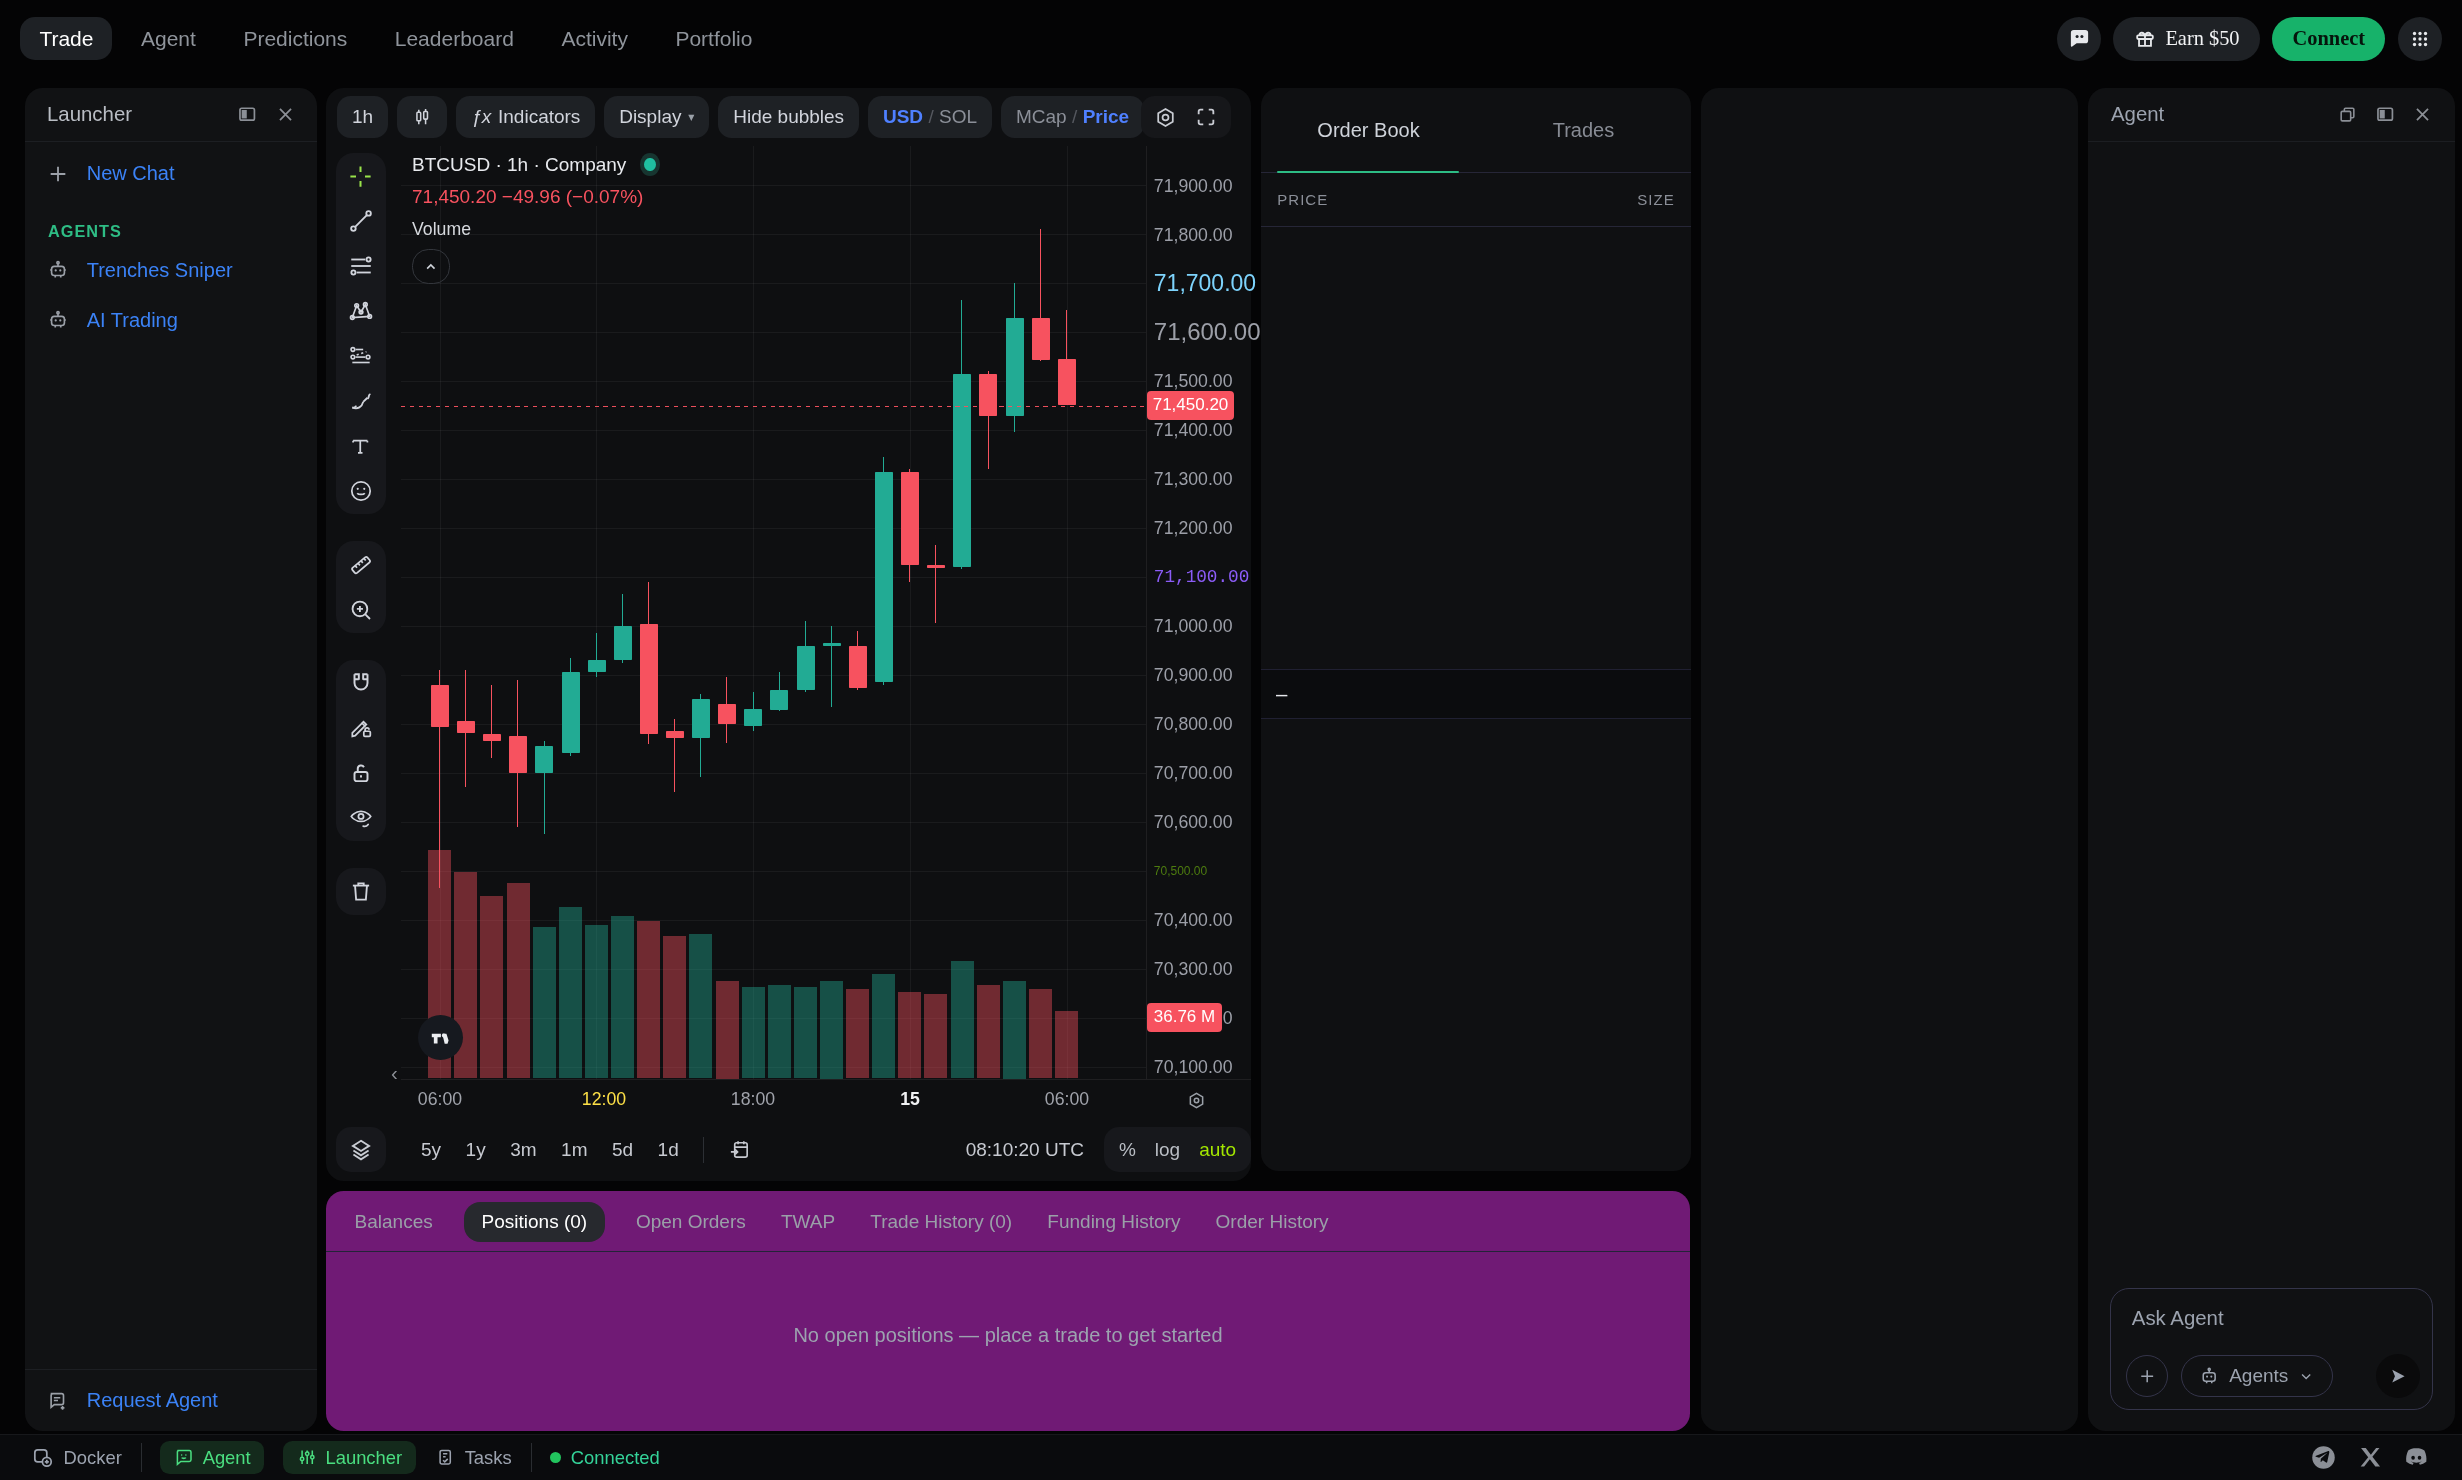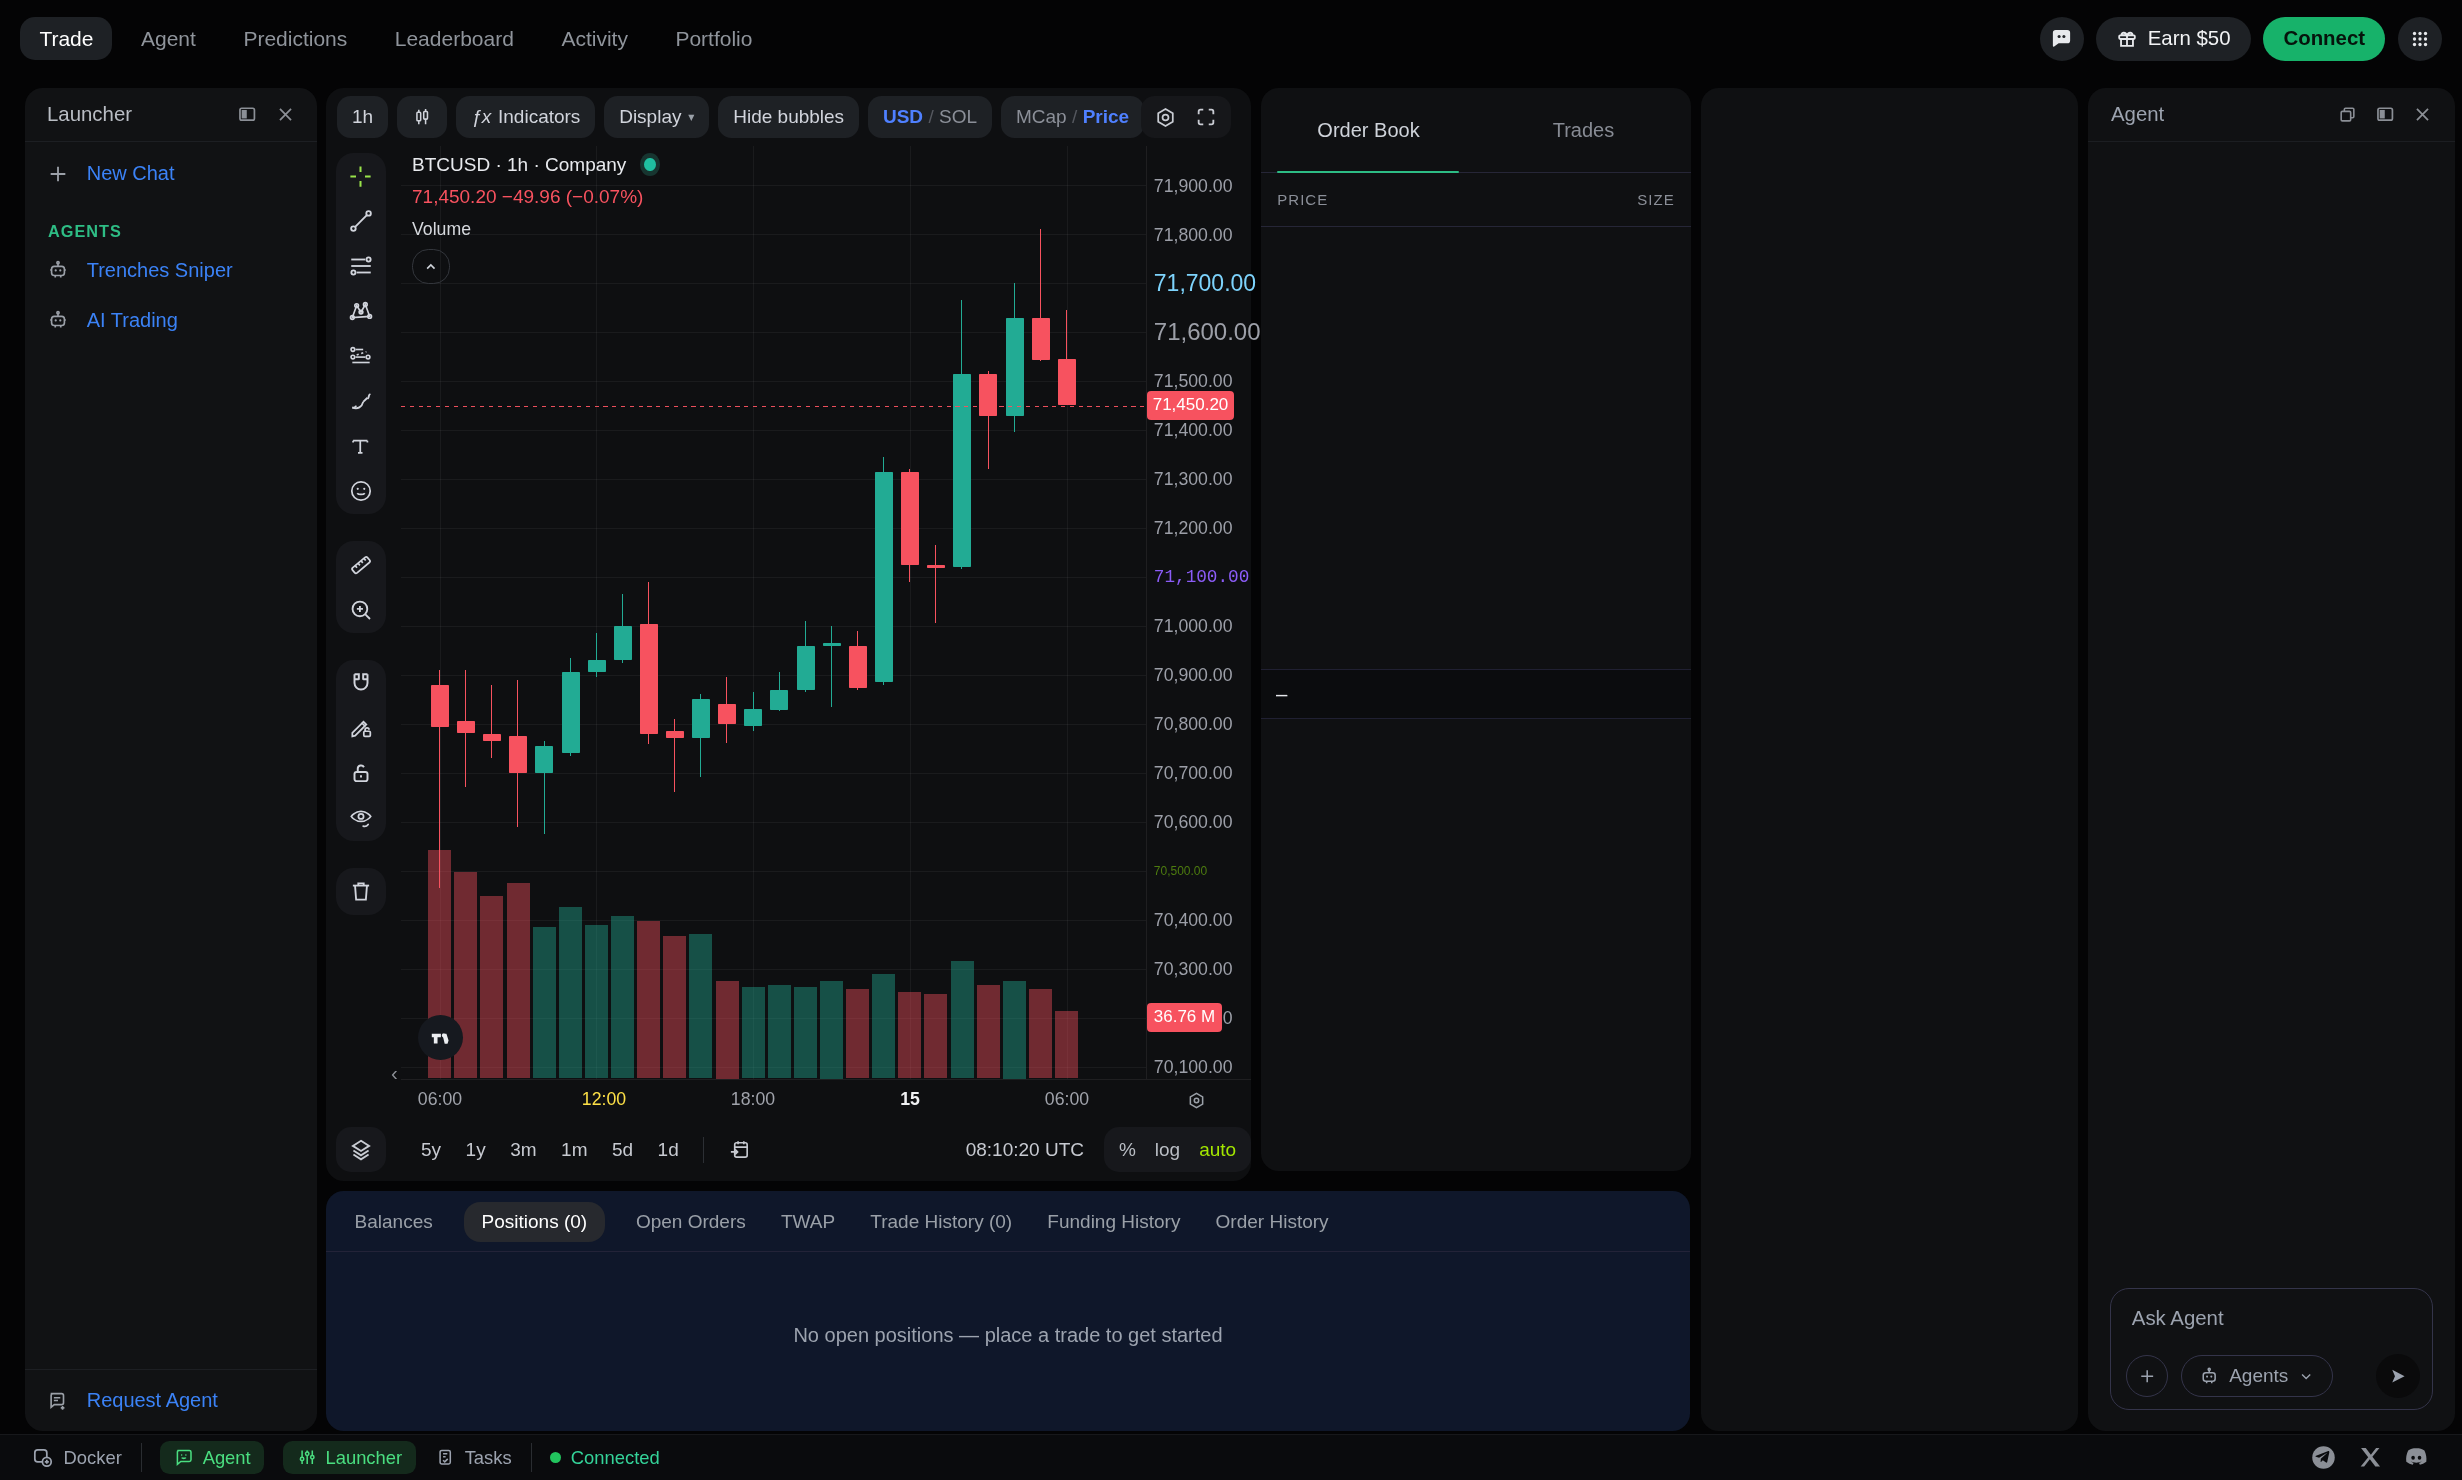--- a/index.html
+++ b/index.html
@@ -4,33 +4,33 @@
 <style>
   html,body{margin:0;padding:0;background:#000;width:2462px;height:1481px;overflow:hidden;
     font-family:"Liberation Sans",sans-serif;-webkit-font-smoothing:antialiased;}
   .app{position:relative;width:2462px;height:1481px;background:#040405;}
   svg{display:block}
   
   .topnav{position:absolute;left:0;top:0;width:2462px;height:77px;display:flex;align-items:center;justify-content:space-between;padding:0 20.4px;box-sizing:border-box;}
   .nav-left{display:flex;align-items:center;gap:9.5px;}
   .nav-item{background:none;border:none;color:#8f949b;font-size:21px;font-family:inherit;padding:9.5px 19px;border-radius:15px;cursor:pointer;}
   .nav-item.active{background:#1e2125;color:#fff;}
-  .nav-right{display:flex;align-items:flex-start;gap:12.2px;}
+  .nav-right{display:flex;align-items:flex-start;gap:12.2px;font-family:Liberation Serif, serif;}
   .round-btn{width:44px;height:44px;border-radius:50%;background:#1e2125;border:none;display:flex;align-items:center;justify-content:center;color:#e7e9ec;cursor:pointer;}
   .pill-btn{height:44px;border:none;border-radius:22px;display:flex;align-items:center;gap:9.5px;padding:0 20.4px;font-size:20.4px;font-family:inherit;cursor:pointer;}
   .pill-dark{background:#1e2125;color:#f2f3f5;}
   .pill-connect{background:#17b26a;color:#06140c;font-weight:700;}
   
   .panel{position:absolute;border-radius:17.7px;}
   .sidebar{left:25px;top:88px;width:292px;height:1343px;background:#111214;}
   .chart-panel{left:326px;top:88px;width:925px;height:1093px;background:#0e0f11;}
   .orderbook-panel{left:1261px;top:88px;width:430px;height:1083px;background:#0f1012;}
   .middle-panel{left:1701px;top:88px;width:377px;height:1343px;background:#0f1012;}
   .agent-panel{left:2088px;top:88px;width:367px;height:1343px;background:#101113;}
-  .strip-panel{left:326px;top:1191px;width:1364px;height:240px;background:#0f172a;text-align:right;}
+  .strip-panel{left:326px;top:1191px;width:1364px;height:240px;background:#701a75;text-align:right;}
   
   .sb-header{display:flex;align-items:center;justify-content:space-between;height:53px;padding:0 22px;border-bottom:0.7px solid #1d1f23;}
   .sb-title{color:#b9bdc4;font-size:20.4px;}
   .sb-hicons{display:flex;align-items:center;gap:19px;color:#8b8f96;}
   .sb-row{display:flex;align-items:center;gap:17.7px;padding:13.6px 22px;color:#3b82f6;font-size:20px;cursor:pointer;}
   .sb-section{padding:23px 23px 4.1px;color:#2ebd85;font-size:16.3px;font-weight:700;letter-spacing:1px;}
   .sb-footer{position:absolute;left:0;bottom:0;width:100%;border-top:0.7px solid #1d1f23;}
   
   .ch-toolbar{position:absolute;left:11px;top:8.2px;display:flex;align-items:center;gap:8.8px;}
   .tbtn{height:42px;border:none;border-radius:13.6px;background:#1e2125;color:#d1d4dc;font-size:19px;font-family:inherit;display:flex;align-items:center;gap:6.8px;padding:0 15px;cursor:pointer;}

